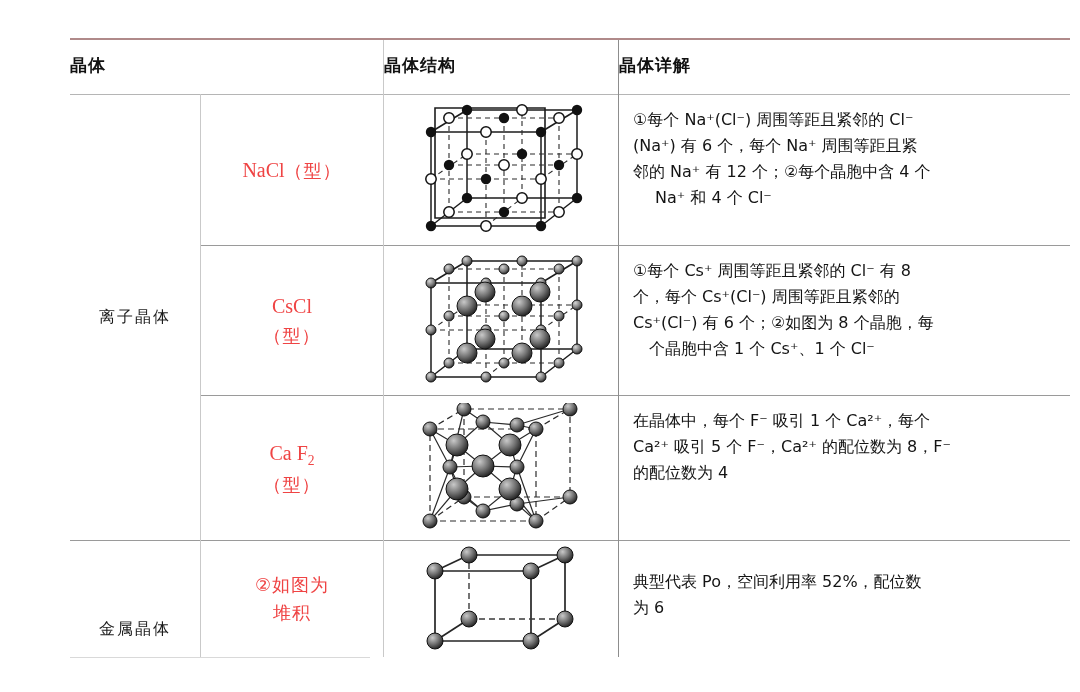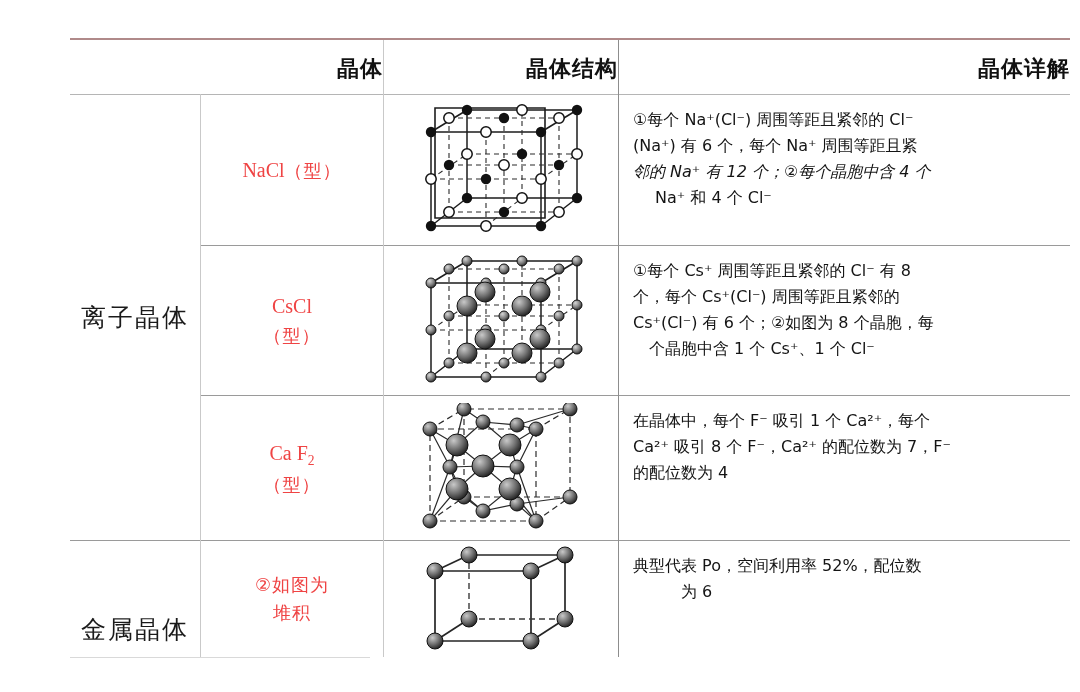--- a/index.html
+++ b/index.html
@@ -37,35 +37,35 @@
   .vrule {
     position: absolute;
     width: 1px;
     background: #c9c9c9;
   }
   .vrule.strong { background: #8d8d8d; }
 
   
   .hd-cell {
     position: absolute;
-    text-align: right;
-    font-size: 22px;
+    text-align: left;
+    font-size: 17px;
     font-family: "DejaVu Sans", "Liberation Sans", sans-serif;
     font-weight: 600;
     color: #111;
     letter-spacing: 1px;
   }
 
   
   .group-cell {
     position: absolute;
     left: 0;
     width: 130px;
     text-align: center;
-    font-size: 25px;
+    font-size: 16px;
     font-family: "DejaVu Sans", "Liberation Sans", sans-serif;
     color: #1a1a1a;
     letter-spacing: 2px;
     display: flex;
     align-items: center;
     justify-content: center;
   }
 
   
   .name-cell {
@@ -219,21 +219,21 @@
         <circle cx="121" cy="52" r="5.2" fill="#111"></circle>
         <circle cx="176" cy="52" r="5.2" fill="#fff" stroke="#111" stroke-width="1.5"></circle>
         <circle cx="66" cy="8" r="5.2" fill="#111"></circle>
         <circle cx="121" cy="8" r="5.2" fill="#fff" stroke="#111" stroke-width="1.5"></circle>
         <circle cx="176" cy="8" r="5.2" fill="#111"></circle>
       </g>
     </svg>
   </div>
 
   <div class="detail-cell" style="top:57px;height:150px;">
-    <span class="cjk"><span style="display:block;white-space:nowrap;">①每个 Na⁺(Cl⁻) 周围等距且紧邻的 Cl⁻</span><span style="display:block;white-space:nowrap;">(Na⁺) 有 6 个，每个 Na⁺ 周围等距且紧</span><span style="display:block;white-space:nowrap;font-style:italic;">邻的 Na⁺ 有 12 个；②每个晶胞中含 4 个</span><span style="display:block;white-space:nowrap;margin-left:22px;">Na⁺ 和 4 个 Cl⁻</span></span>
+    <span class="cjk"><span style="display:block;white-space:nowrap;">①每个 Na⁺(Cl⁻) 周围等距且紧邻的 Cl⁻</span><span style="display:block;white-space:nowrap;">(Na⁺) 有 6 个，每个 Na⁺ 周围等距且紧</span><span style="display:block;white-space:nowrap;">邻的 Na⁺ 有 12 个；②每个晶胞中含 4 个</span><span style="display:block;white-space:nowrap;margin-left:22px;">Na⁺ 和 4 个 Cl⁻</span></span>
   </div>
 
   <div class="name-cell" style="top:208px;height:149px;">
     <div class="formula">CsCl</div>
     <div class="cjk">（型）</div>
   </div>
 
   <div class="fig-cell" style="top:208px;height:149px;">
     <svg width="200" height="136" viewBox="0 0 200 136">
       <defs>
@@ -371,21 +371,21 @@
         <circle cx="53" cy="42" r="11" fill="url(#sph)" stroke="#111" stroke-width="1"></circle>
         <circle cx="106" cy="42" r="11" fill="url(#sph)" stroke="#111" stroke-width="1"></circle>
         <circle cx="53" cy="86" r="11" fill="url(#sph)" stroke="#111" stroke-width="1"></circle>
         <circle cx="106" cy="86" r="11" fill="url(#sph)" stroke="#111" stroke-width="1"></circle>
         <circle cx="79" cy="63" r="11" fill="url(#sph)" stroke="#111" stroke-width="1"></circle>
       </g>
     </svg>
   </div>
 
   <div class="detail-cell" style="top:358px;height:144px;">
-    <span class="cjk"><span style="display:block;white-space:nowrap;">在晶体中，每个 F⁻ 吸引 1 个 Ca²⁺，每个</span><span style="display:block;white-space:nowrap;">Ca²⁺ 吸引 8 个 F⁻，Ca²⁺ 的配位数为 7，F⁻</span><span style="display:block;white-space:nowrap;">的配位数为 4</span></span>
+    <span class="cjk"><span style="display:block;white-space:nowrap;">在晶体中，每个 F⁻ 吸引 1 个 Ca²⁺，每个</span><span style="display:block;white-space:nowrap;">Ca²⁺ 吸引 5 个 F⁻，Ca²⁺ 的配位数为 8，F⁻</span><span style="display:block;white-space:nowrap;">的配位数为 4</span></span>
   </div>
 
   <div class="name-cell" style="top:503px;height:116px;">
     <div class="cjk">②如图为</div>
     <div class="cjk">堆积</div>
   </div>
 
   <div class="fig-cell" style="top:503px;height:116px;">
     <svg width="176" height="108" viewBox="0 0 176 108">
       <g stroke="#262626" stroke-width="1.7" fill="none">
@@ -408,16 +408,16 @@
         <circle cx="118" cy="26" r="8" fill="url(#sph)" stroke="#111" stroke-width="1"></circle>
         <circle cx="56" cy="74" r="8" fill="url(#sph)" stroke="#111" stroke-width="1"></circle>
         <circle cx="152" cy="74" r="8" fill="url(#sph)" stroke="#111" stroke-width="1"></circle>
         <circle cx="56" cy="10" r="8" fill="url(#sph)" stroke="#111" stroke-width="1"></circle>
         <circle cx="152" cy="10" r="8" fill="url(#sph)" stroke="#111" stroke-width="1"></circle>
       </g>
     </svg>
   </div>
 
   <div class="detail-cell" style="top:503px;height:116px;">
-    <span class="cjk"><span style="display:block;white-space:nowrap;">典型代表 Po，空间利用率 52%，配位数</span><span style="display:block;white-space:nowrap;margin-left:48px;">为 6</span></span>
+    <span class="cjk"><span style="display:block;white-space:nowrap;margin-top:16px;">典型代表 Po，空间利用率 52%，配位数</span><span style="display:block;white-space:nowrap;">为 6</span></span>
   </div>
 
 </div>
 
 </body></html>

